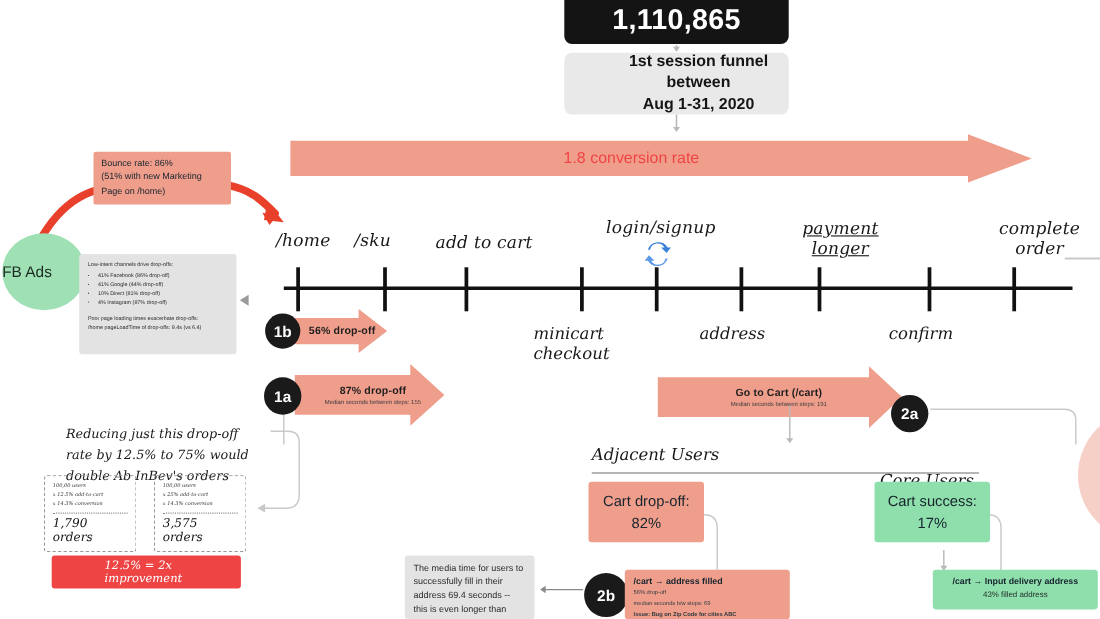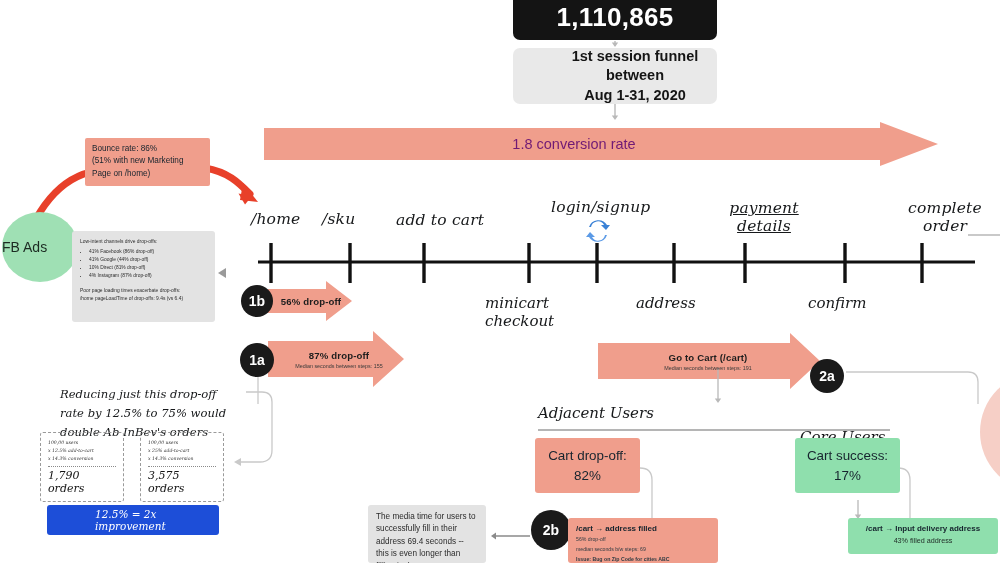--- a/index.html
+++ b/index.html
@@ -20,21 +20,21 @@
   .session-box{
     left:513px;top:48px;width:204px;height:56px;background:#e9e9e9;border-radius:7px;
     display:flex;flex-direction:column;align-items:center;justify-content:center;
     font-size:14.5px;font-weight:bold;line-height:1.32;text-align:center;color:#151515;padding-left:40px;
   }
 
   
   .conv-wrap{left:264px;top:122px;width:674px;height:44px;}
   .conv-label{
     position:absolute;left:0;top:0;width:620px;height:44px;display:flex;
-    align-items:center;justify-content:center;font-size:14.5px;color:#701a75;
+    align-items:center;justify-content:center;font-size:14.5px;color:#ef4444;
   }
 
   
   .bounce-box{
     left:85px;top:138px;width:125px;height:48px;background:#f09e8c;border-radius:2px;
     padding:5px 7px;font-size:8.2px;line-height:1.5;color:#17242e;
   }
 
   
   .fb-ads{
@@ -79,21 +79,21 @@
   .calc{
     width:84px;height:70px;border:1px dashed #9a9a9a;border-radius:3px;padding:6px 7px;
     box-sizing:border-box;display:flex;flex-direction:column;justify-content:space-between;
   }
   .calc-lines{font-size:4.6px;line-height:1.75;color:#333;font-family:"DejaVu Serif",serif;font-style:italic;}
   .calc-rule{border-top:1px dotted #8a8a8a;margin:3px 0 2px 0;}
   .calc-total{font-size:11px;color:#121212;}
 
   
   .improve{
-    left:47px;top:505px;width:172px;height:30px;background:#1d4ed8;border-radius:3px;
+    left:47px;top:505px;width:172px;height:30px;background:#ef4444;border-radius:3px;
     display:flex;align-items:center;justify-content:center;color:#fff;font-size:10.5px;padding-left:48px;
   }
 
   
   .grp{font-size:15px;}
 
   
   .statbox{
     width:105px;height:55px;border-radius:3px;display:flex;flex-direction:column;
     align-items:center;justify-content:center;font-size:13.4px;line-height:1.42;color:#17242e;
@@ -226,21 +226,21 @@
 
 <div class="node" style="left:585px;top:218px;width:26px;height:26px;">
   <svg width="26" height="26" viewBox="0 0 26 26">
     <path d="M6 9 a7 7 0 0 1 13 -2 l-3 0 l5 5 l4 -5 l-3 0 a10 10 0 0 0 -18 2 z" fill="#3b82d6"></path>
     <path d="M20 17 a7 7 0 0 1 -13 2 l3 0 l-5 -5 l-4 5 l3 0 a10 10 0 0 0 18 -2 z" fill="#5b9ae6"></path>
   </svg>
 </div>
 
 <div class="node hand tl-label" style="left:726px;top:199px;text-align:center;width:76px;text-decoration:underline;">
   <div>payment</div>
-  <div>details</div>
+  <div>longer</div>
 </div>
 
 <div class="node hand tl-label" style="left:893px;top:199px;text-align:center;width:80px;margin-left:12px;">
   <div>complete</div>
   <div>order</div>
 </div>
 
 <div class="node hand tl-sub" style="left:485px;top:294px;text-align:left;width:82px;">
   <div>minicart</div>
   <div>checkout</div>
@@ -312,21 +312,21 @@
   <span>Cart drop-off:</span>
   <span>82%</span>
 </div>
 <div class="node statbox sb-green" style="left:795px;top:438px;">
   <span>Cart success:</span>
   <span>17%</span>
 </div>
 
 <div class="node media-note">The media time for users to successfully fill in their address 69.4 seconds -- this is even longer than filling in the payment</div>
 
-<div class="node badge" style="left:531px;top:510px;width:40px;height:40px;justify-content:center;">
+<div class="node badge" style="left:531px;top:521px;width:40px;height:40px;justify-content:center;">
   <span>2b</span>
 </div>
 
 <div class="node detail detail-red" style="left:568px;top:518px;width:150px;height:45px;">
   <div class="d-title">/cart → address filled</div>
   <div class="d-line">56% drop-off</div>
   <div class="d-line">median seconds b/w steps: 69</div>
   <div class="d-line b">Issue: Bug on Zip Code for cities ABC</div>
 </div>
 

